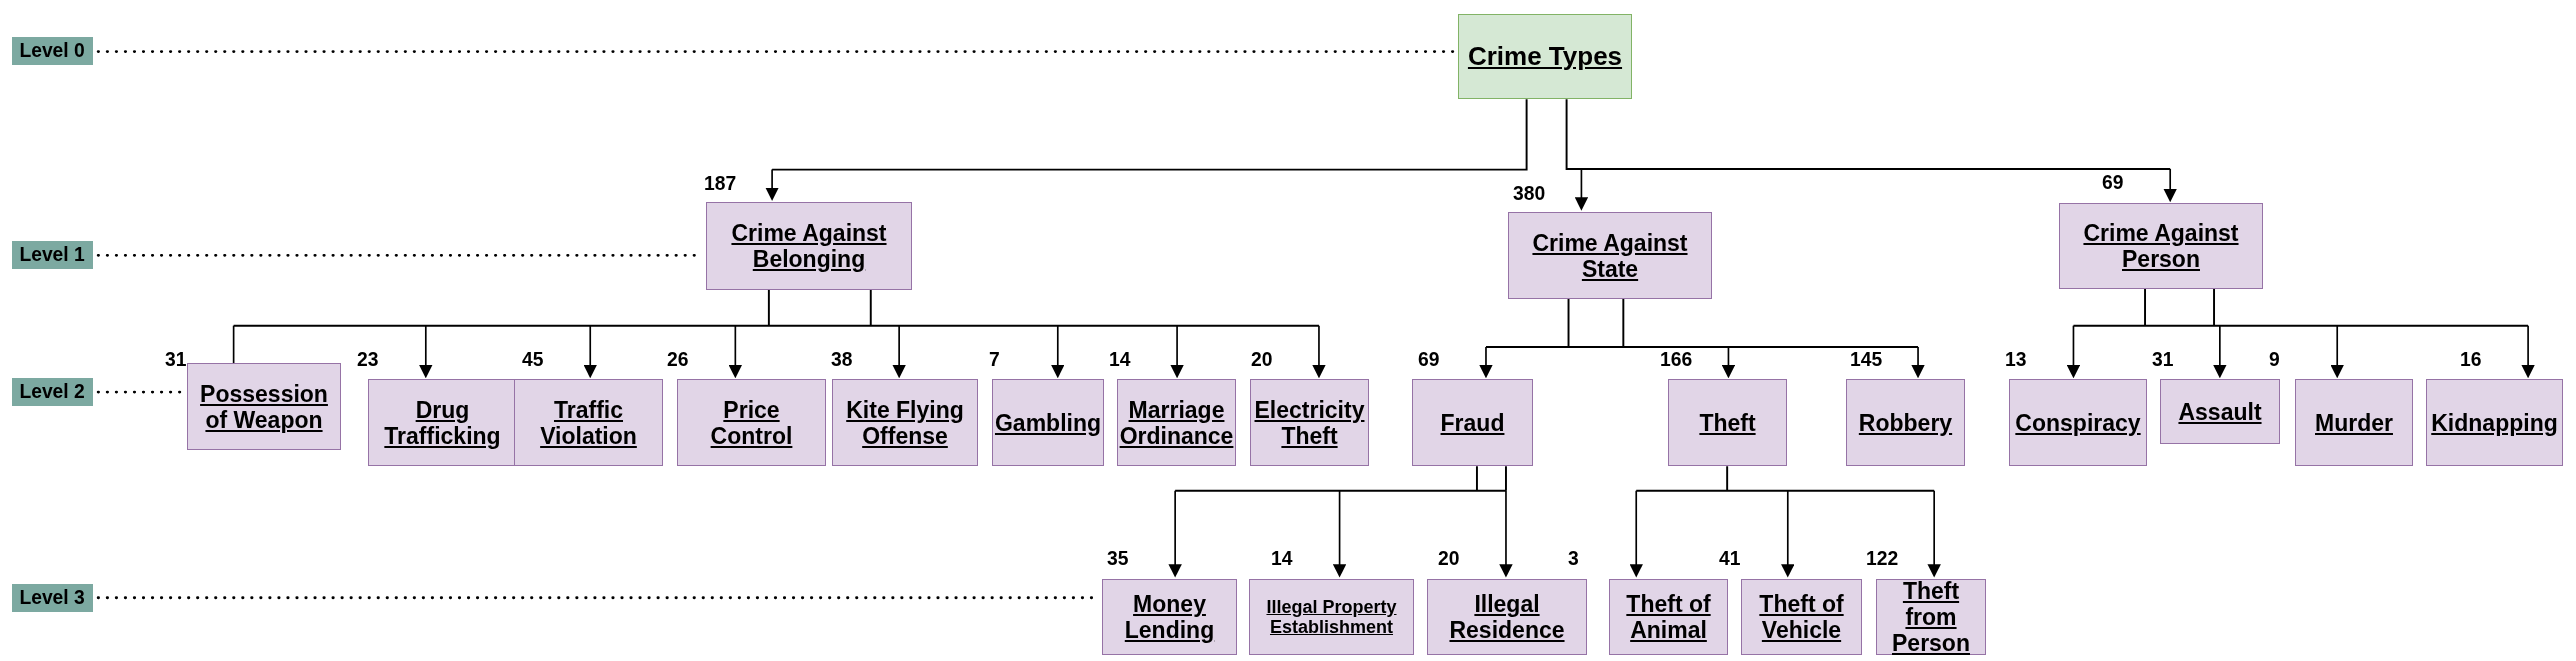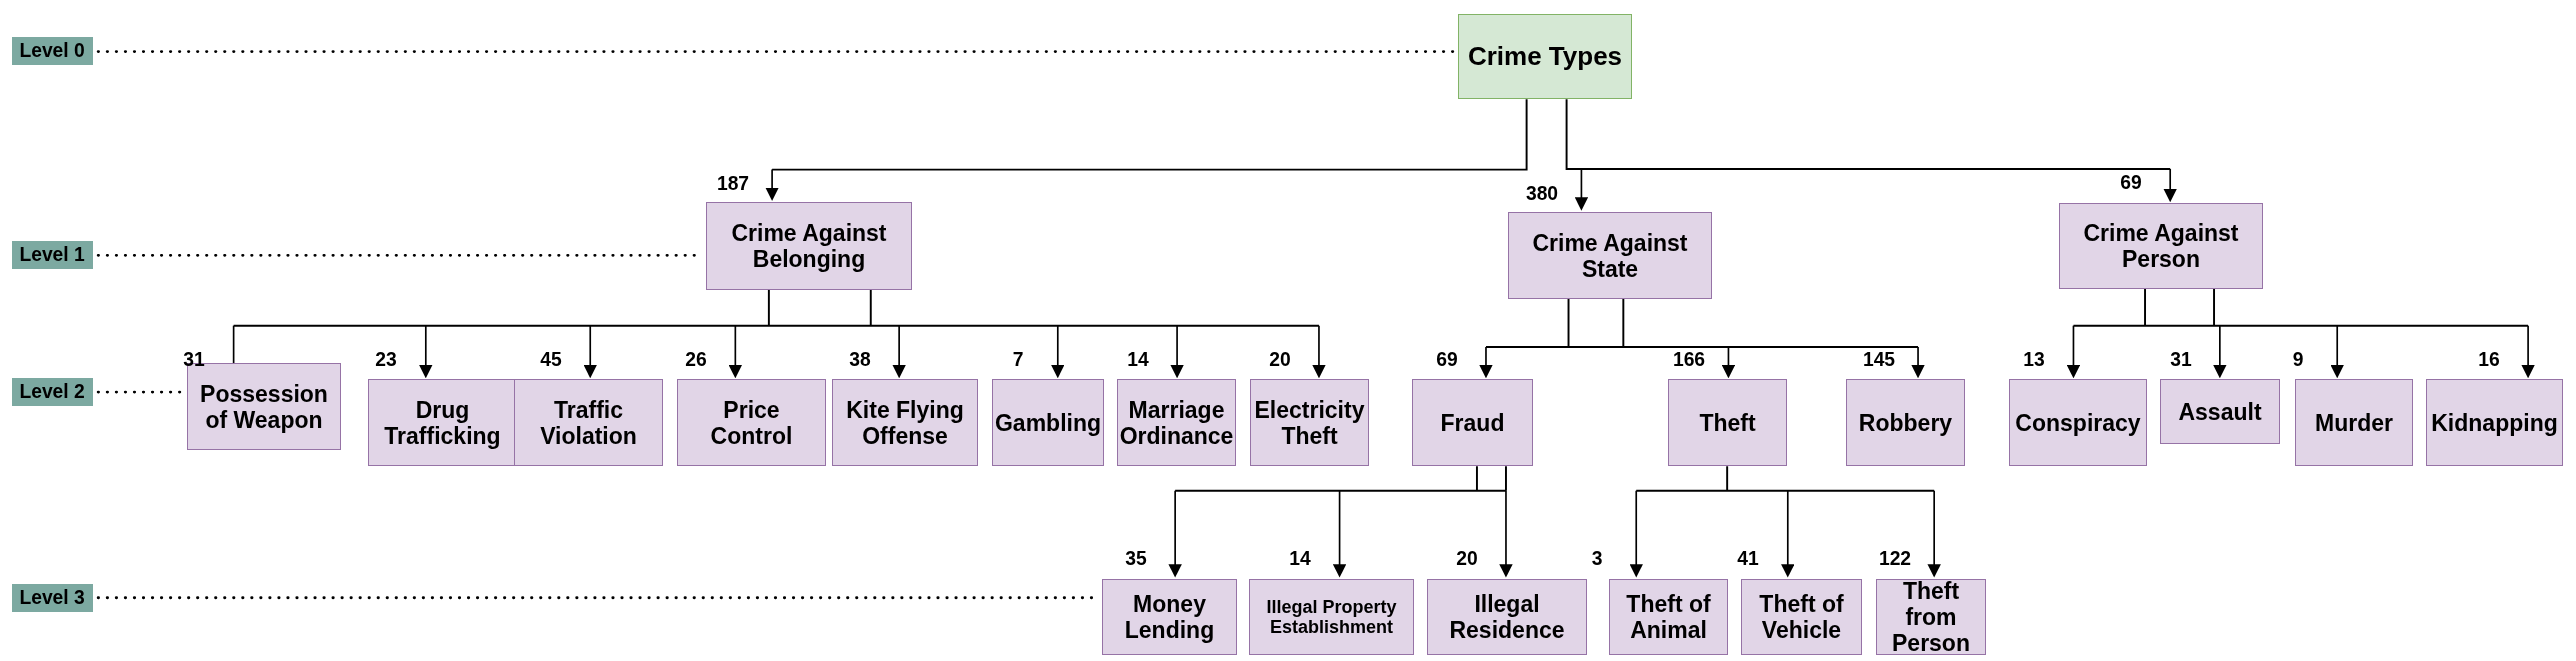--- a/index.html
+++ b/index.html
@@ -9,33 +9,33 @@
     font-family:"Liberation Sans", sans-serif;font-weight:bold;
   }
   #connector-layer{position:absolute;left:0;top:0;width:2576px;height:661px;}
   .rail{fill:none;stroke:var(--connector,#000);stroke-width:3;}
   .arrow{fill:none;stroke:var(--connector,#000);stroke-width:2.6;}
   .leader{fill:none;stroke:var(--connector,#000);stroke-width:4.5;stroke-linecap:round;stroke-dasharray:0.5 13.5;}
   .node{
     position:absolute;box-sizing:border-box;
     display:flex;align-items:center;justify-content:center;text-align:center;
     background:var(--node-fill,#e1d5e7);border:1.6px solid var(--node-border,#9673a6);
-    font-size:23px;line-height:1.13;padding:0 2.6px;
+    font-size:23px;line-height:1.13;padding:0 2.6px;text-decoration:underline;
   }
   .node.root{
     background:var(--root-fill,#d5e8d4);border:1.9px solid var(--root-border,#82b366);
     font-size:26px;line-height:1.2;
   }
   .node.small-text{font-size:18px;line-height:1.12;}
   .level-label{
     position:absolute;width:81px;height:28px;
     display:flex;align-items:center;justify-content:center;
     background:var(--level-label-fill,#7ca9a1);font-size:19.3px;
   }
-  .count{position:absolute;width:58px;text-align:center;font-size:19.3px;}
+  .count{position:absolute;width:58px;text-align:left;font-size:19.3px;}
 </style>
 </head>
 <body>
 
 <div id="canvas">
 
   <svg id="connector-layer" width="2576" height="661" viewBox="0 0 3994 1025">
     <defs>
       <marker id="ah" viewBox="0 0 10 10" refX="2" refY="5" markerWidth="8" markerHeight="8" orient="auto">
         <path d="M0,0 L10,5 L0,10 z" fill="#000"></path>

